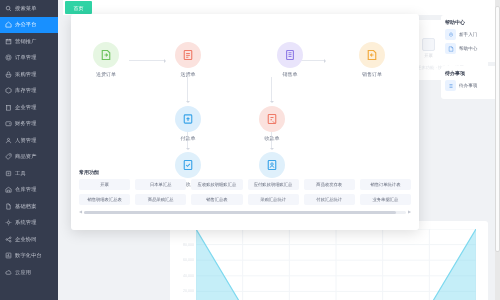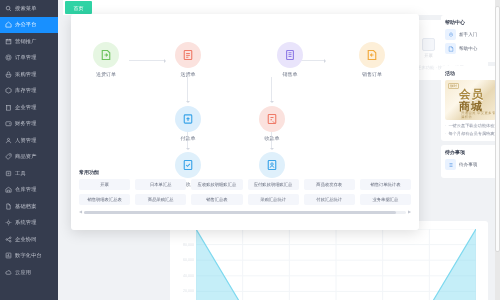--- a/index.html
+++ b/index.html
@@ -379,37 +379,20 @@
         <span class="rp-ico">
           <svg viewBox="0 0 16 16">
               <path d="M3 2h7l3 3v9H3z" fill="none" stroke="#4a90e2" stroke-width="1.3"></path>
               <path d="M10 2v3h3" fill="none" stroke="#4a90e2" stroke-width="1.3"></path>
             </svg>
         </span>
         <span class="rp-item-label">帮助中心</span>
       </div>
     </div>
 
-    <div class="rp-card">
-      <div class="rp-title">活动</div>
-      <div class="rp-banner">
-        <div class="rp-banner-tag">限时</div>
-        <div class="rp-banner-l1">会员</div>
-        <div class="rp-banner-l2">商城</div>
-        <div class="rp-banner-sub">开通会员 享受更多专属权益</div>
-      </div>
-      <div class="rp-bullet">
-        <span class="dot">·</span>
-        <span>一键云盘下载全功能体验活动</span>
-      </div>
-      <div class="rp-bullet">
-        <span class="dot">·</span>
-        <span>每个月都有会员专属特惠活动</span>
-      </div>
-    </div>
 
     <div class="rp-card">
       <div class="rp-title">待办事项</div>
       <div class="rp-item">
         <span class="rp-ico">
           <svg viewBox="0 0 16 16">
               <path d="M4 4h8M4 8h8M4 12h8" stroke="#4a90e2" stroke-width="1.4" fill="none"></path>
             </svg>
         </span>
         <span class="rp-item-label">待办事项</span>

